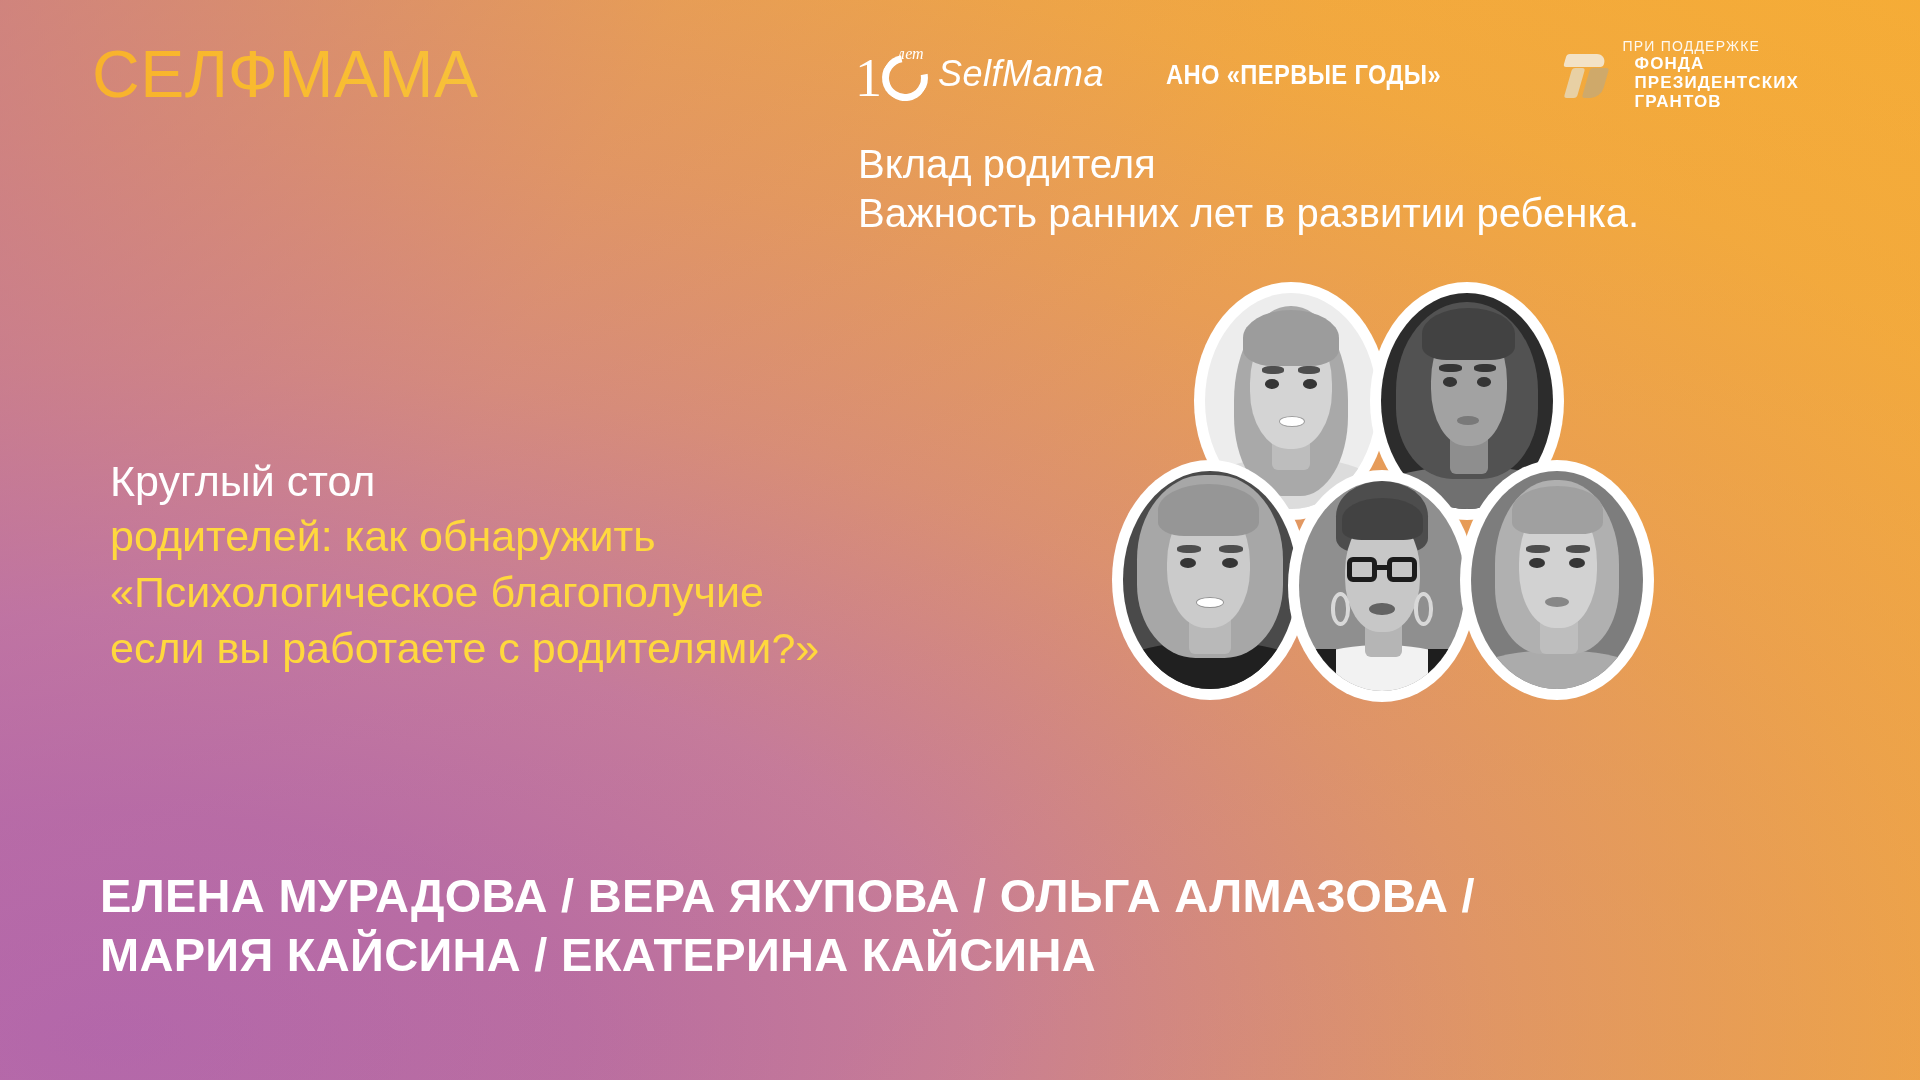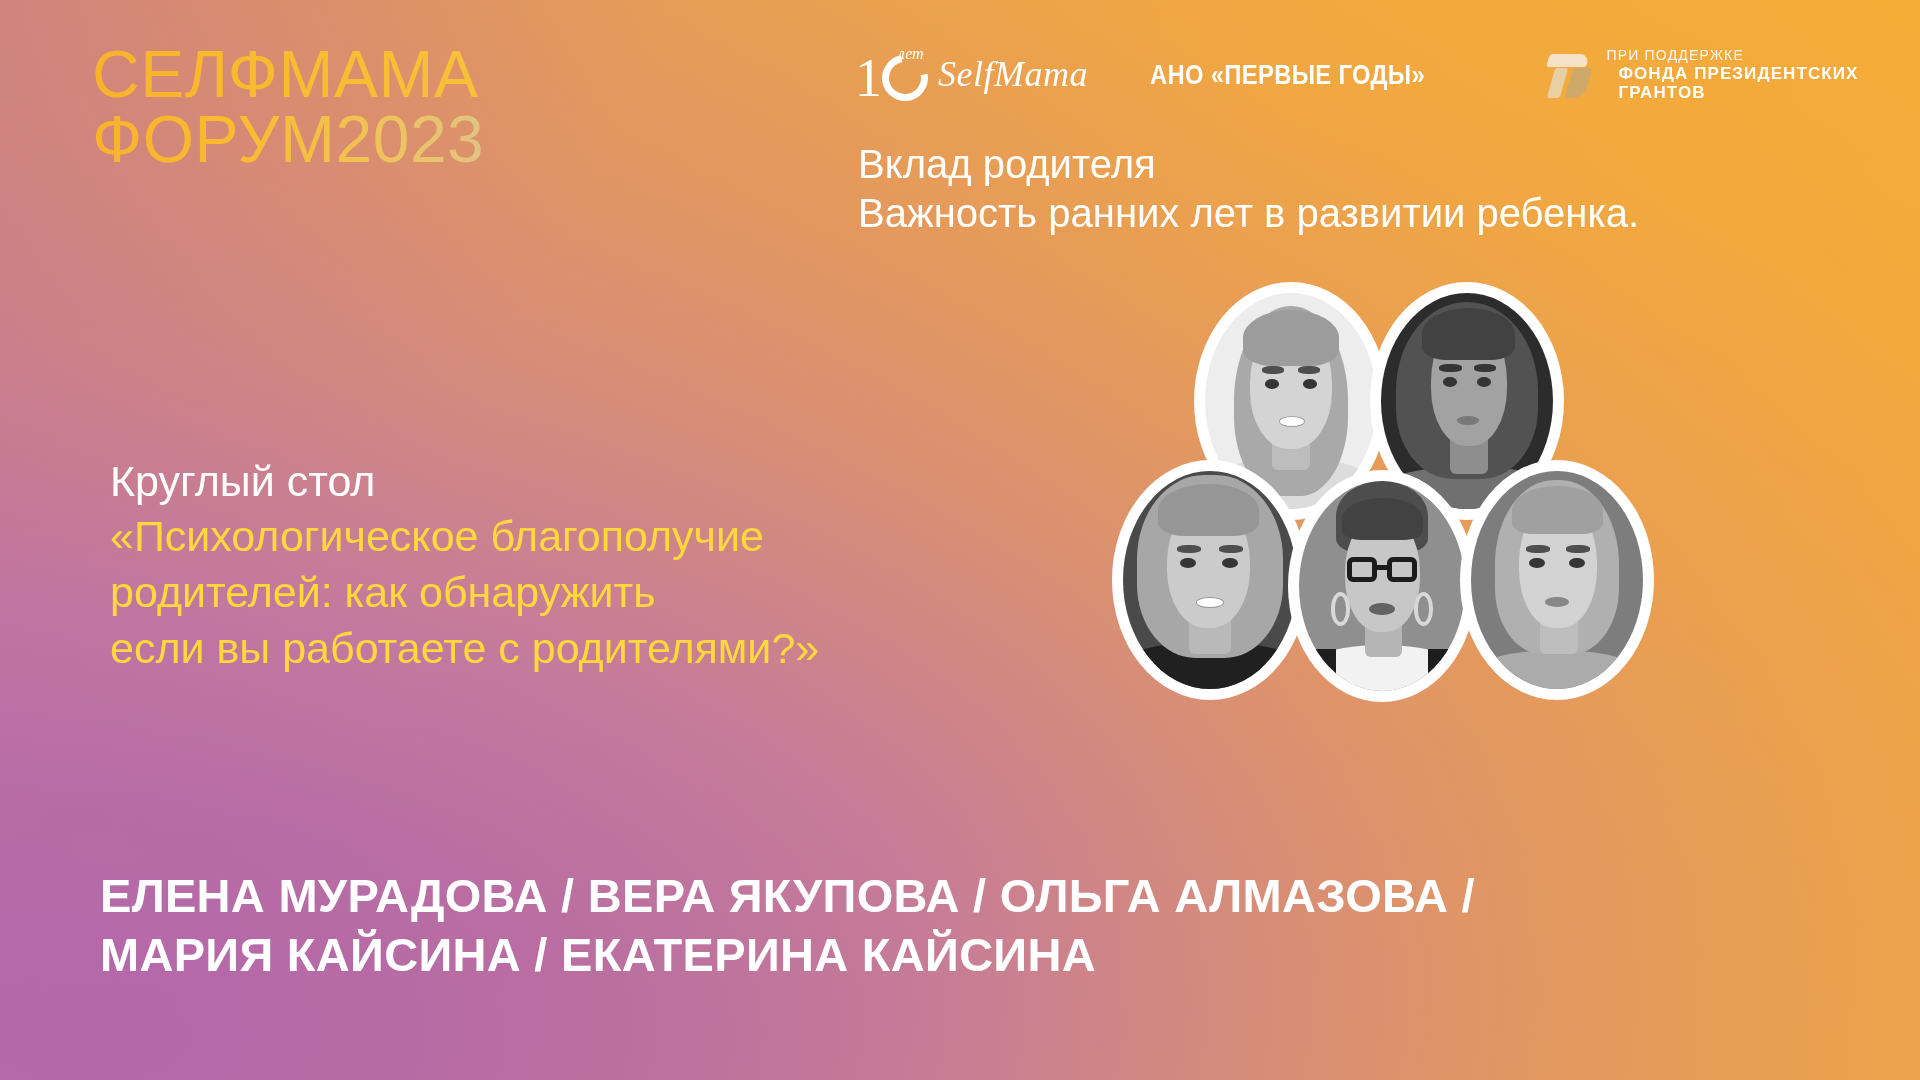--- a/index.html
+++ b/index.html
@@ -63,21 +63,21 @@
     margin-left:2px; margin-bottom:2px;
     border-top-color:transparent; transform:rotate(35deg);
     position:relative;
   }
   .sm-let{
     position:absolute; left:-6px; top:-16px; transform:rotate(-35deg);
     font-size:16px; font-style:italic; color:#fff; font-family:"Liberation Serif", serif;
     white-space:nowrap;
   }
   .sm-word{
-    font-family:Liberation Serif, serif; font-style:italic; font-size:36px;
+    font-family:Liberation Sans, sans-serif; font-style:italic; font-size:36px;
     color:#fff; margin-left:10px; margin-bottom:2px; letter-spacing:0.5px;
   }
   .ano{
     color:#fff; font-weight:bold; font-size:27px; letter-spacing:0.4px;
     transform:scaleX(0.88); transform-origin:left center;
     white-space:nowrap; margin-right:86px;
   }
   .grants{ display:flex; align-items:center; }
   .grants-mark{
     width:46px;height:50px; position:relative; margin-right:12px; flex:none;
@@ -151,21 +151,20 @@
   .glassbar{ position:absolute; height:5px; background:#1c1c1c; }
   .earring{ position:absolute; border-radius:50%; border:4px solid #d8d8d8; }
 </style>
 </head>
 <body>
 
 <div class="stage"></div>
 
 <div class="title">
   <span class="l1">СЕЛФМАМА</span>
-  <span class="l2">ФОРУМ2023</span>
 </div>
 
 <div class="logo-row">
 
   <div class="selfmama">
     <div class="sm-10">
       <div class="sm-one">1</div>
       <div class="sm-ring">
         <div class="sm-let">лет</div>
       </div>
@@ -190,22 +189,22 @@
 </div>
 
 <div class="subtitle">
   <span>Вклад родителя</span>
   <span>Важность ранних лет в развитии ребенка.</span>
 </div>
 
 <div class="roundtable">
   <div class="rt-kicker">Круглый стол</div>
   <div class="rt-title">
+    <span>родителей: как обнаружить</span>
     <span>«Психологическое благополучие</span>
-    <span>родителей: как обнаружить</span>
     <span>если вы работаете с родителями?»</span>
   </div>
 </div>
 
 <div class="speakers">
   <span>ЕЛЕНА МУРАДОВА / ВЕРА ЯКУПОВА / ОЛЬГА АЛМАЗОВА /</span>
   <span>МАРИЯ КАЙСИНА / ЕКАТЕРИНА КАЙСИНА</span>
 </div>
 
 <div class="photos">

